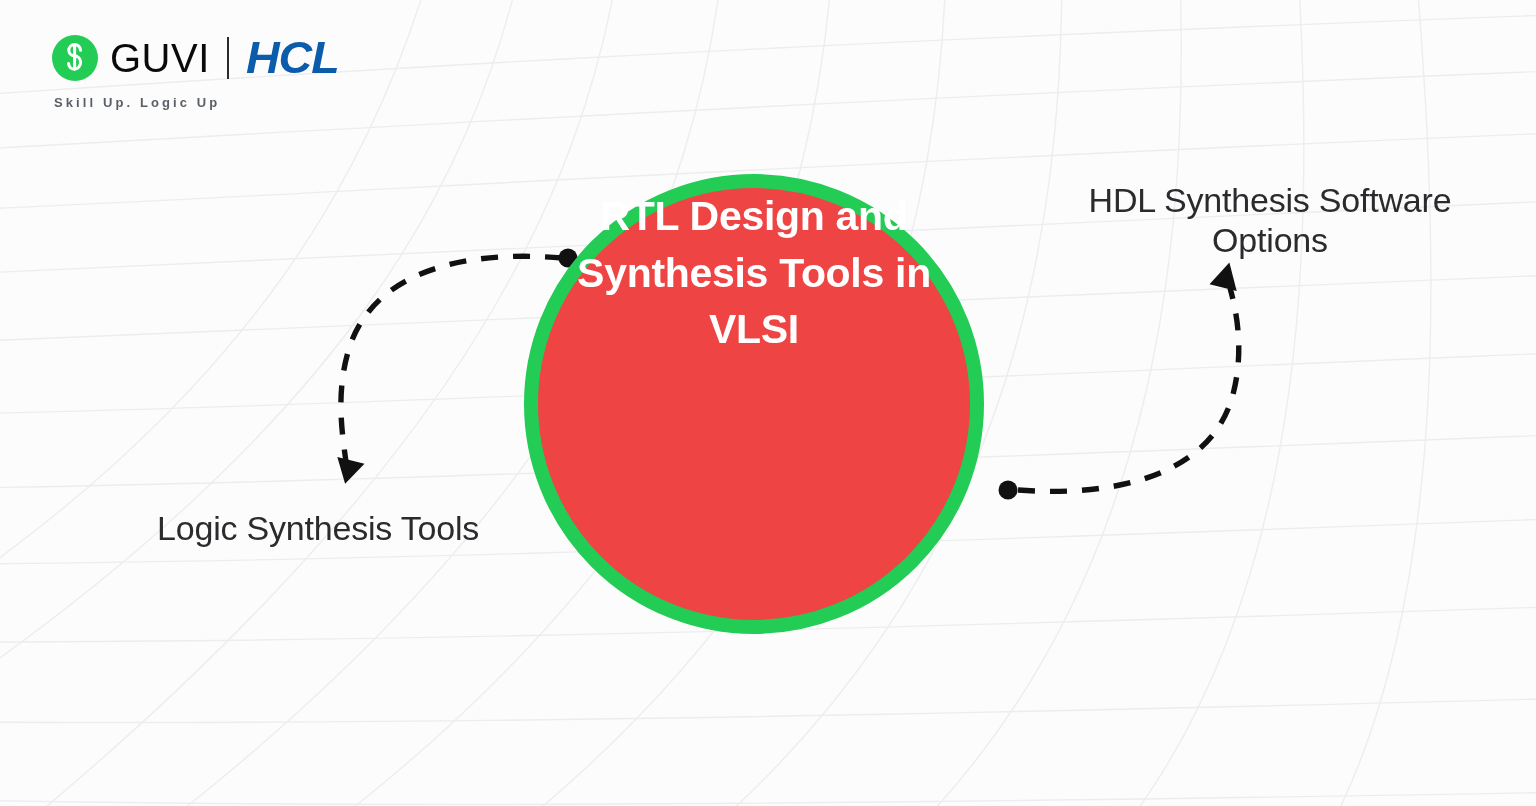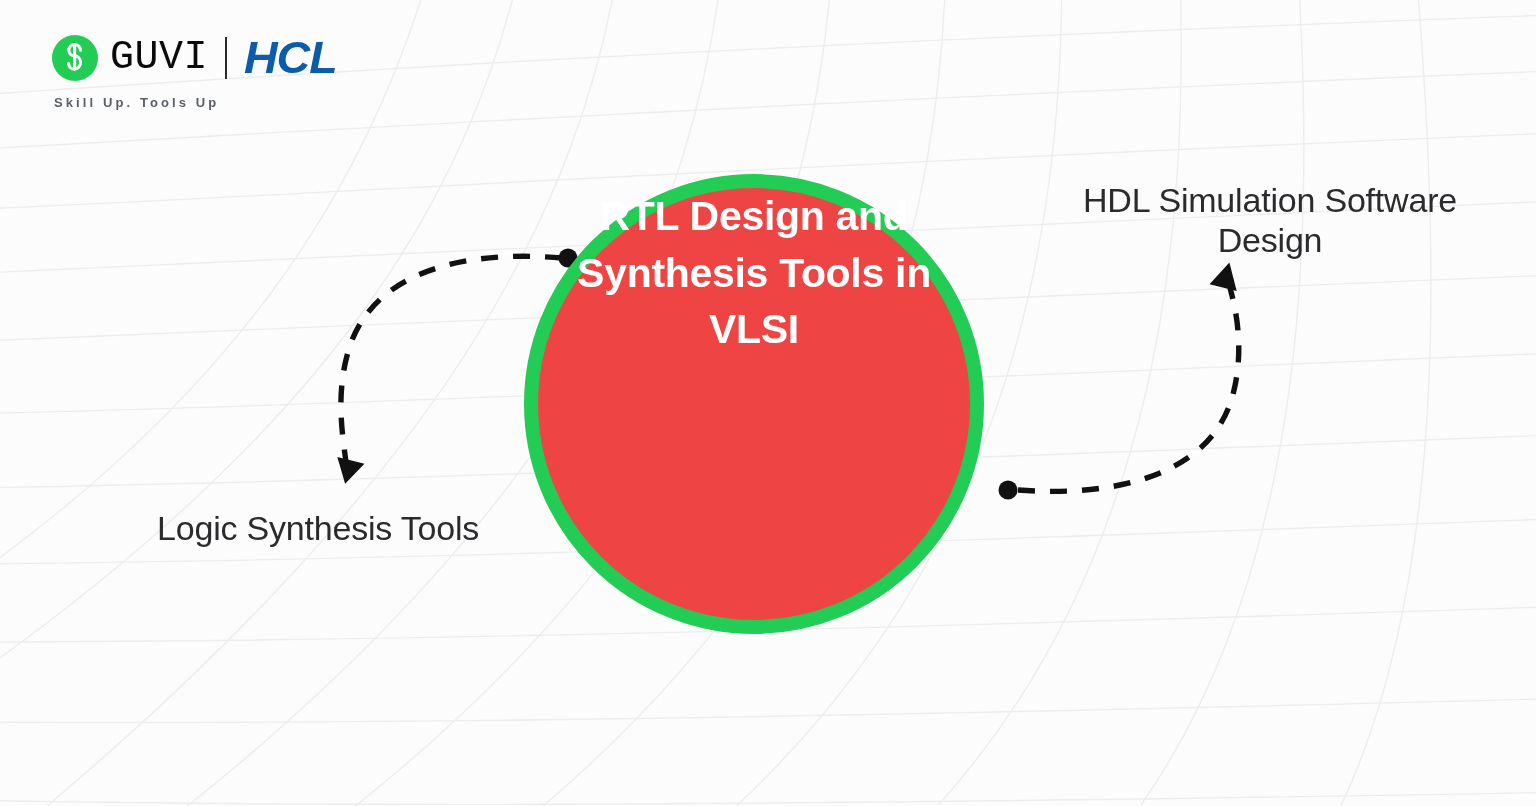--- a/index.html
+++ b/index.html
@@ -54,21 +54,21 @@
     height: 46px;
     border-radius: 50%;
     background: #22cc55;
     display: flex;
     align-items: center;
     justify-content: center;
     flex: none;
   }
 
   #guvi-wordmark {
-    font-family: Liberation Mono, monospace;
+    font-family: Liberation Sans, sans-serif;
     font-size: 40px;
     font-weight: 400;
     letter-spacing: 0.5px;
     color: #0a0a0a;
     margin-left: 12px;
     line-height: 1;
   }
 
   #logo-divider {
     width: 2px;
@@ -211,21 +211,21 @@
         </svg>
       </span>
 
       <span id="guvi-wordmark">GUVI</span>
 
       <span id="logo-divider"></span>
 
       <span id="hcl-wordmark">HCL</span>
     </div>
 
-    <div id="logo-tagline">Skill Up. Tools Up</div>
+    <div id="logo-tagline">Skill Up. Logic Up</div>
   </div>
 
   <svg id="connectors" viewBox="0 0 1536 806" xmlns="http://www.w3.org/2000/svg" aria-hidden="true">
 
     <g stroke="#111111">
       <path d="M562 258 C 470 250, 372 268, 348 352 C 336 394, 342 432, 346 462" fill="none" stroke-width="5.4" stroke-linecap="butt" stroke-dasharray="17 15"></path>
     </g>
     <polygon points="348,484 334,460 362,460" transform="rotate(14 348 472)" fill="#111111"></polygon>
     <circle cx="568" cy="258" r="9.5" fill="#111111"></circle>
 
@@ -235,15 +235,15 @@
     <polygon points="1226,262 1240,288 1212,288" transform="rotate(14 1226 276)" fill="#111111"></polygon>
     <circle cx="1008" cy="490" r="9.5" fill="#111111"></circle>
   </svg>
 
   <div id="center-node">
     <div id="center-node-title">RTL Design and Synthesis Tools in VLSI</div>
   </div>
 
   <div class="branch-label" id="label-left">Logic Synthesis Tools</div>
 
-  <div class="branch-label" id="label-right">HDL Simulation Software Design</div>
+  <div class="branch-label" id="label-right">HDL Synthesis Software Options</div>
 
 </div>
 
 </body></html>

